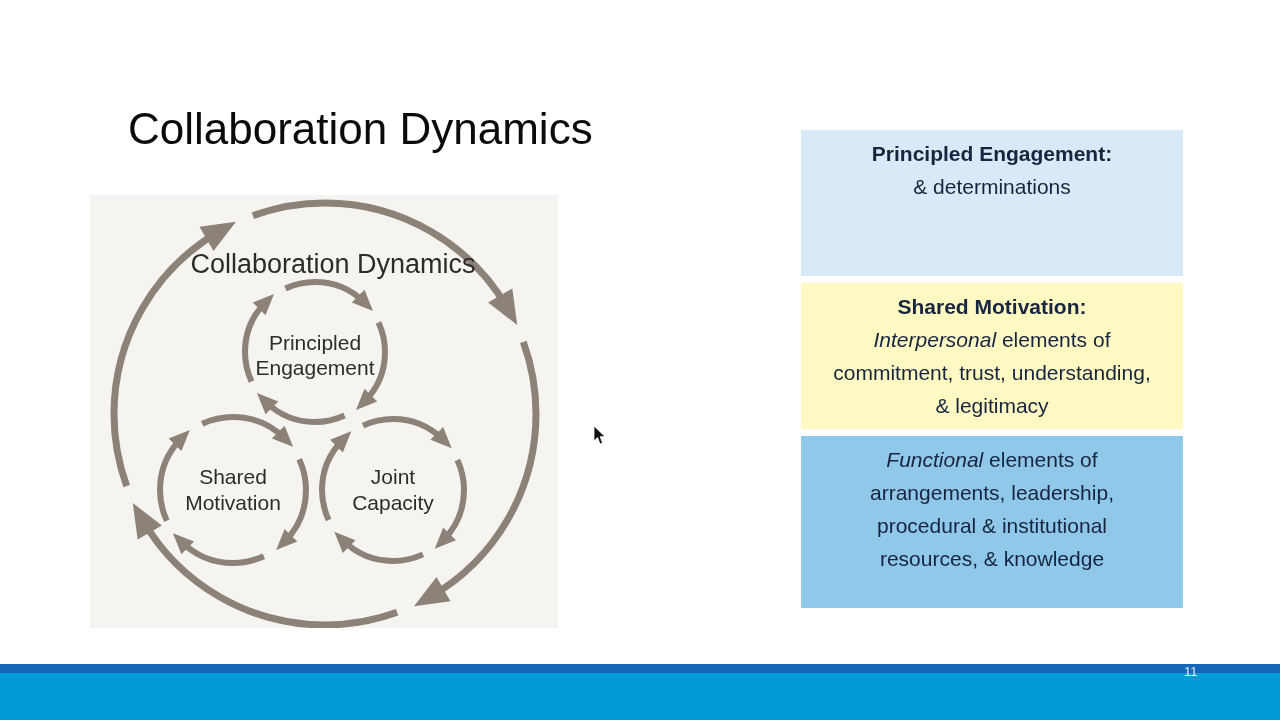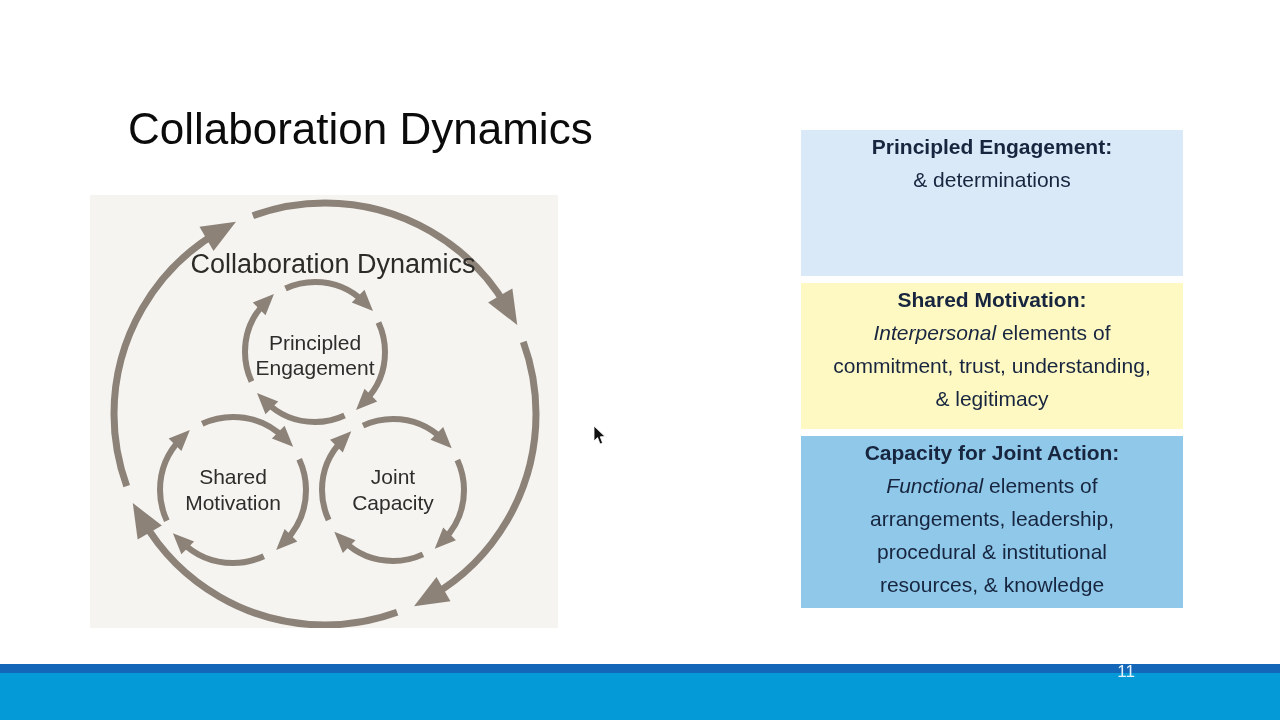--- a/index.html
+++ b/index.html
@@ -21,37 +21,37 @@
   .diagram svg{display:block;}
   .dg-arc{fill:none;stroke:#8c8278;}
   .dg-arrow{fill:#8c8278;}
   .dg-title{font-size:27px;fill:#2d2b28;text-anchor:middle;}
   .dg-label{font-size:21px;fill:#2f2d2b;text-anchor:middle;}
   
   .info-box{
     position:absolute;left:801px;width:382px;
     text-align:center;color:#17253f;
     font-size:21px;line-height:33px;
-    box-sizing:border-box;
+    padding-top:7px;box-sizing:border-box;
   }
   .box-1{top:130px;height:146px;background:#d9e9f7;}
   .box-2{top:283px;height:146px;background:#fef9c3;}
   .box-3{top:436px;height:172px;background:#8fc8e9;}
   .box-heading{font-weight:700;}
   .it{font-style:italic;}
   
   .bar-dark{
     position:absolute;left:0;top:664px;width:1280px;height:9px;background:#1467b8;
   }
   .bar-light{
     position:absolute;left:0;top:673px;width:1280px;height:47px;background:#049ad8;
   }
   .page-num{
-    position:absolute;left:1105px;top:664px;width:30px;
-    text-align:right;font-size:17px;line-height:15px;color:#e6f3fb;
+    position:absolute;left:1184px;top:664px;width:30px;
+    text-align:left;font-size:13px;line-height:15px;color:#e6f3fb;
   }
   
   .cursor{position:absolute;left:593px;top:426px;width:13px;height:19px;}
 </style>
 </head>
 <body>
 
 <div class="slide-title">Collaboration Dynamics</div>
 
 <div class="diagram">
@@ -137,21 +137,20 @@
 </div>
 
 <div class="info-box box-2">
   <div class="box-heading">Shared Motivation:</div>
   <div><span class="it">Interpersonal</span><span> elements of</span></div>
   <div>commitment, trust, understanding,</div>
   <div>&amp; legitimacy</div>
 </div>
 
 <div class="info-box box-3">
-  <div class="box-heading">Capacity for Joint Action:</div>
   <div><span class="it">Functional</span><span> elements of</span></div>
   <div>arrangements, leadership,</div>
   <div>procedural &amp; institutional</div>
   <div>resources, &amp; knowledge</div>
 </div>
 
 <div class="bar-dark"></div>
 <div class="bar-light"></div>
 <div class="page-num">11</div>
 

